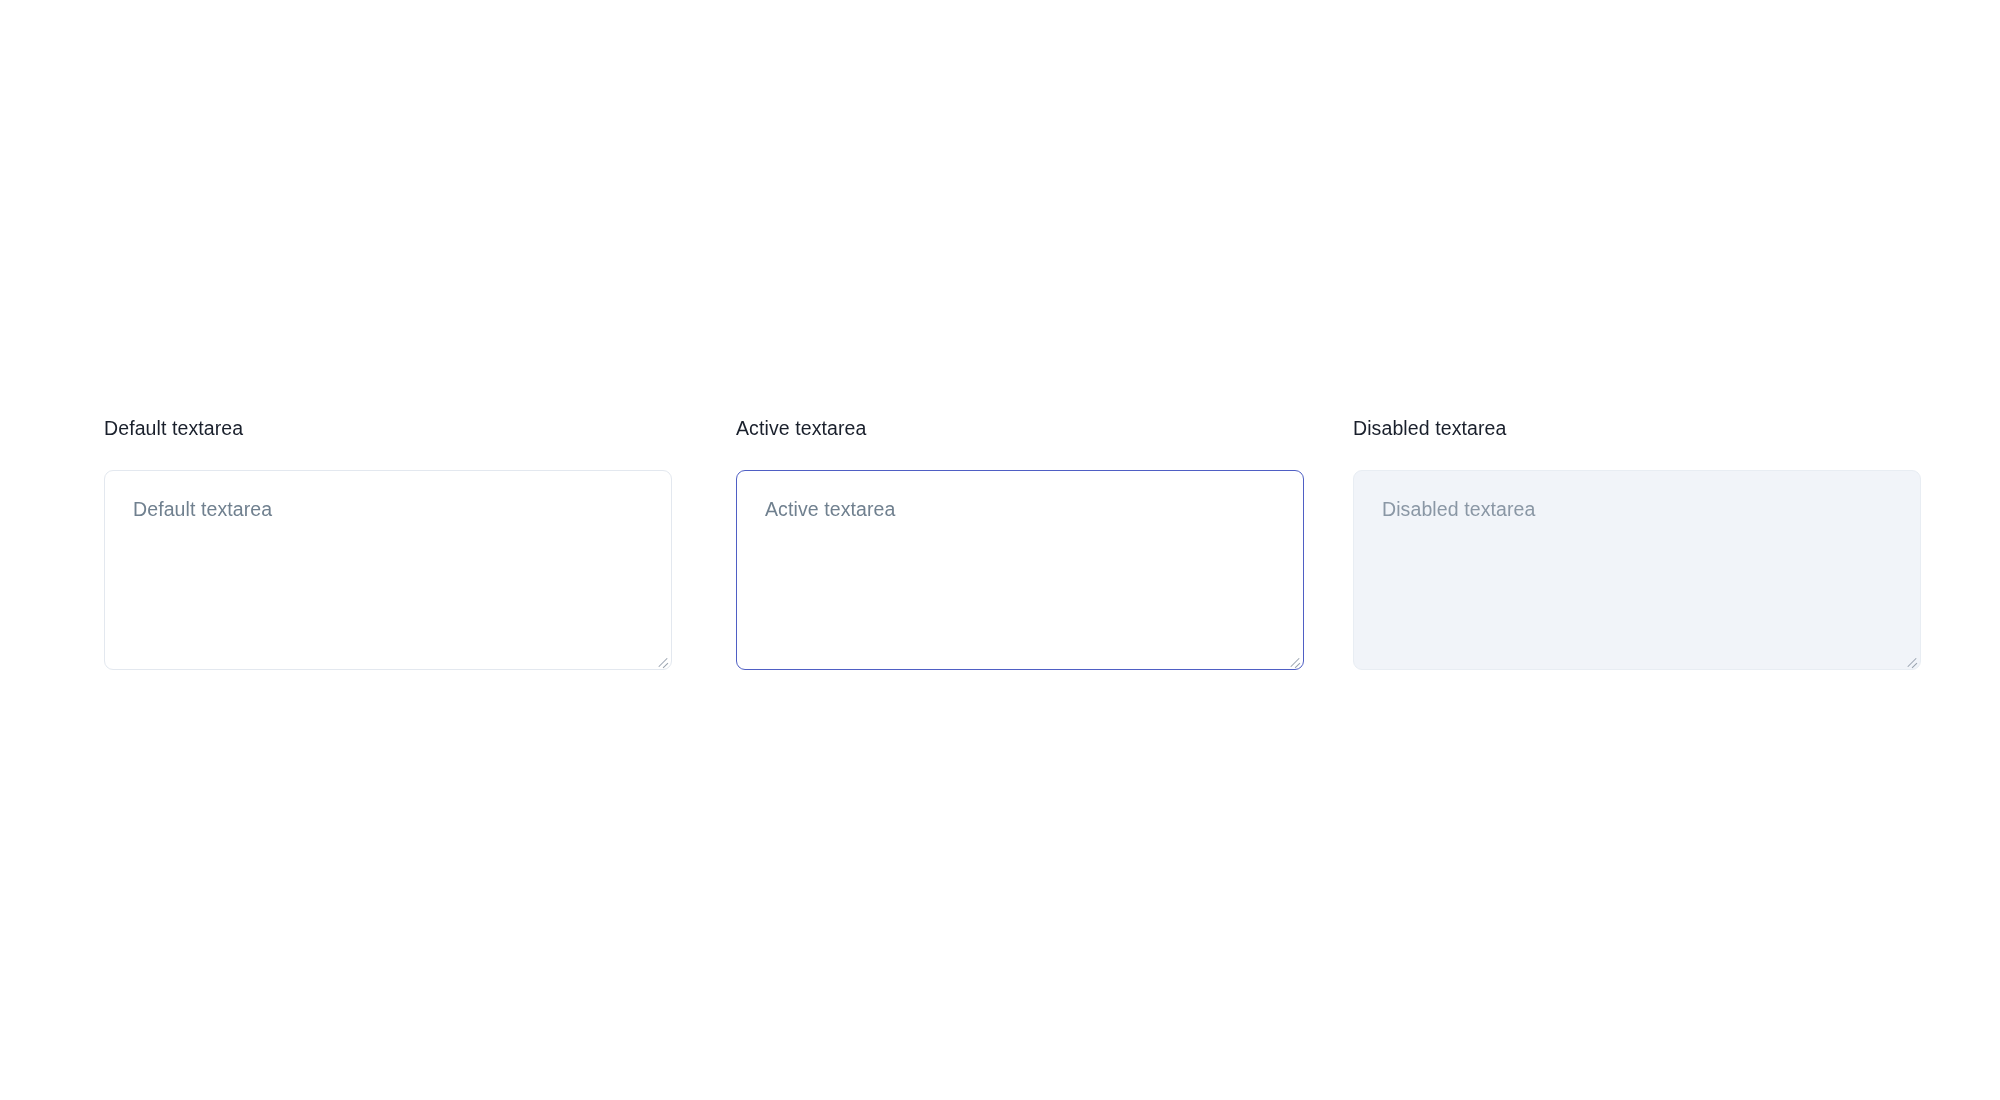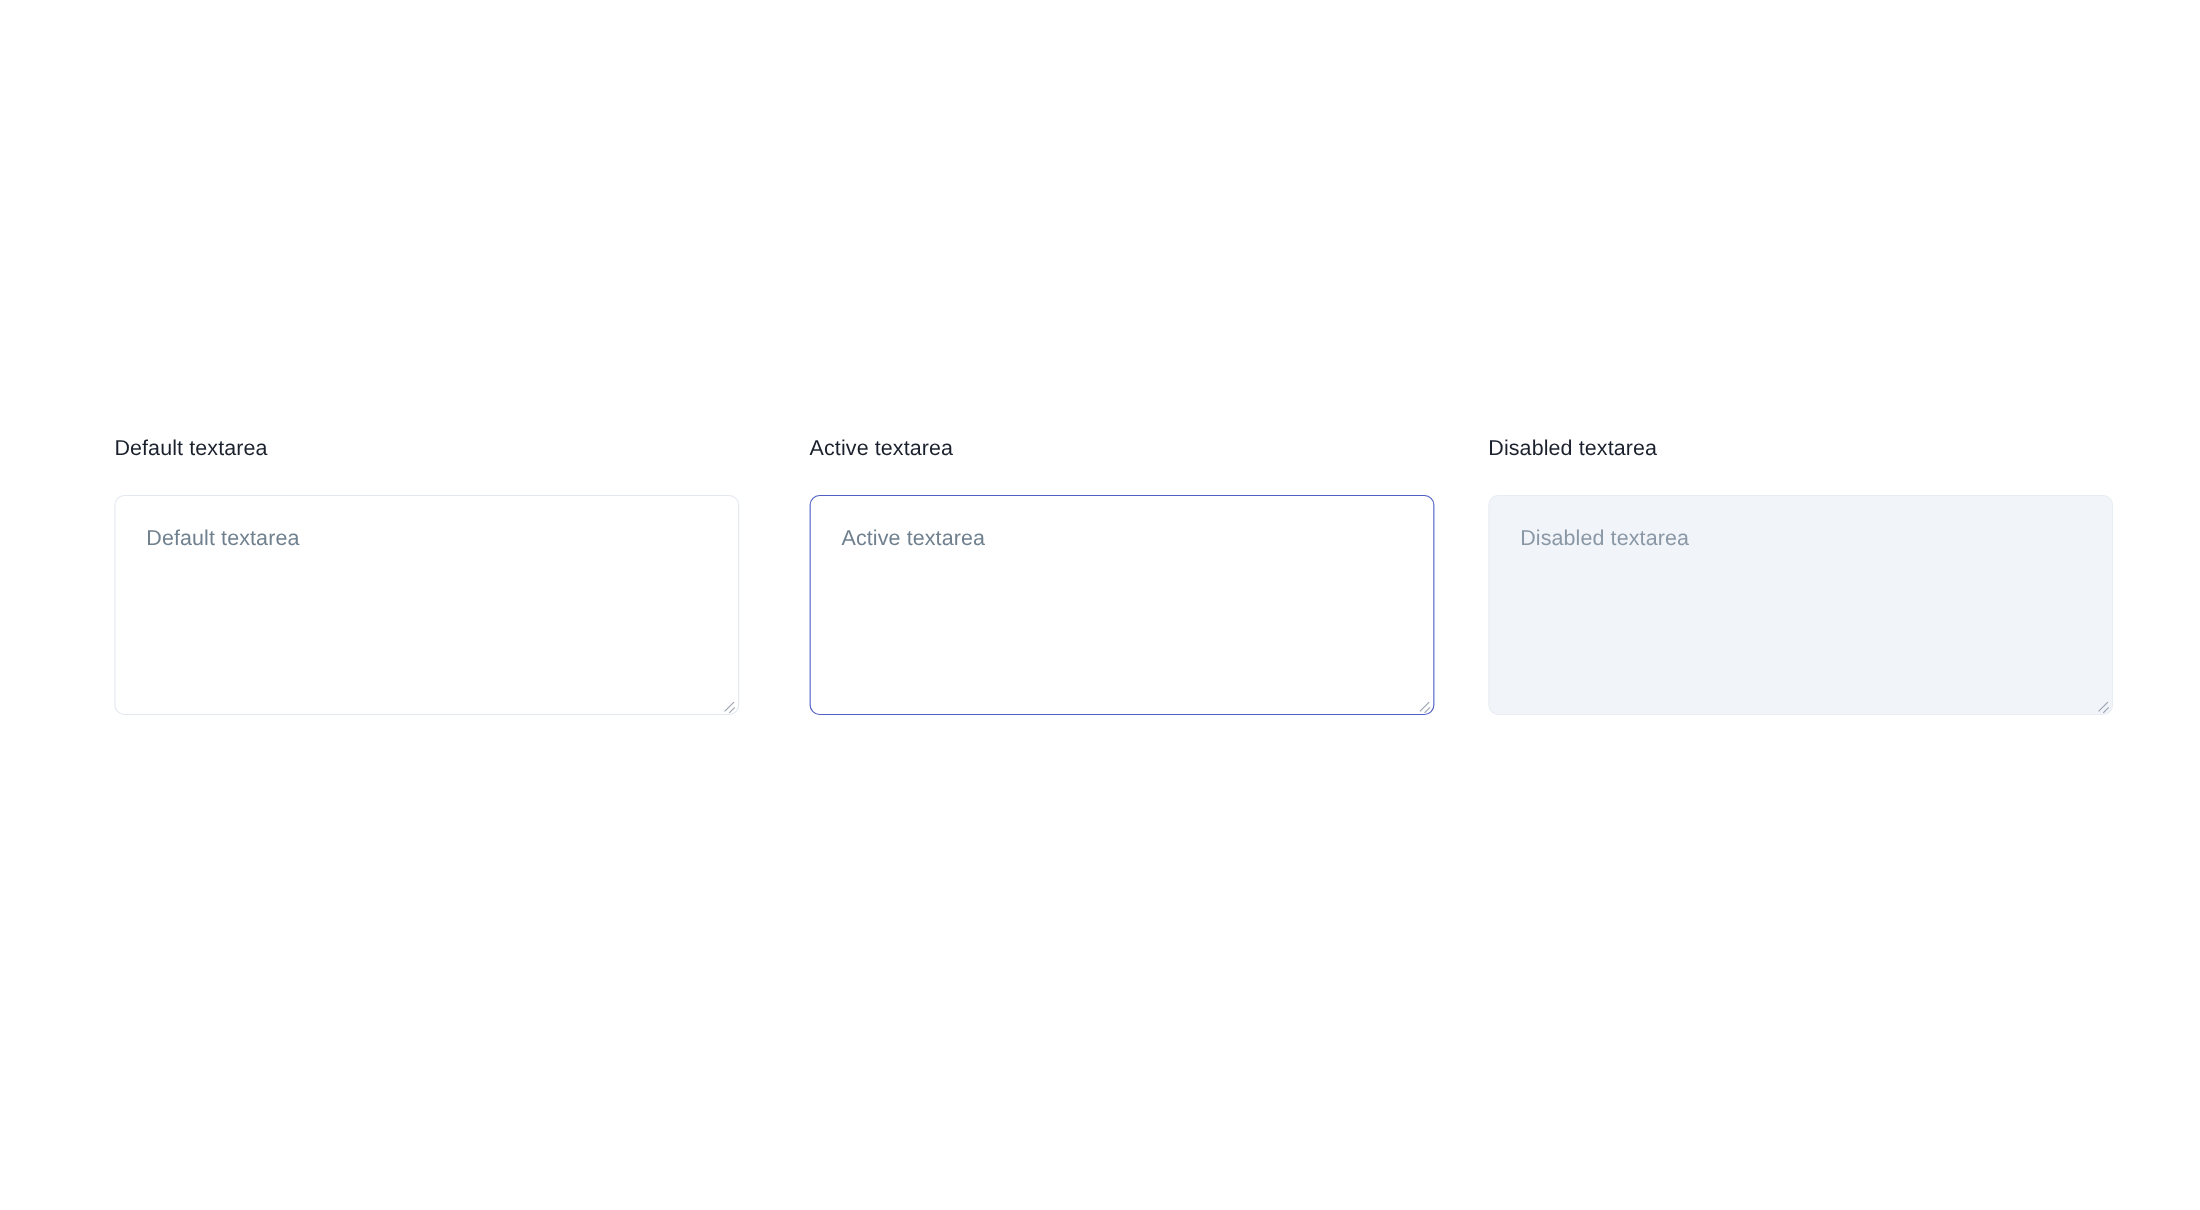--- a/index.html
+++ b/index.html
@@ -15,21 +15,21 @@
   }
 
   .stage {
     position: relative;
     width: 2000px;
     height: 1100px;
   }
 
   .field-group {
     position: absolute;
-    top: 396px;
+    top: 416px;
     width: 664px;
   }
 
   .field-group.col-1 { left: 104px; }
   .field-group.col-2 { left: 716px; padding-left: 20px; }
   .field-group.col-3 { left: 1330px; padding-left: 23px; }
 
   .field-label {
     font-size: 19.5px;
     line-height: 24px;

